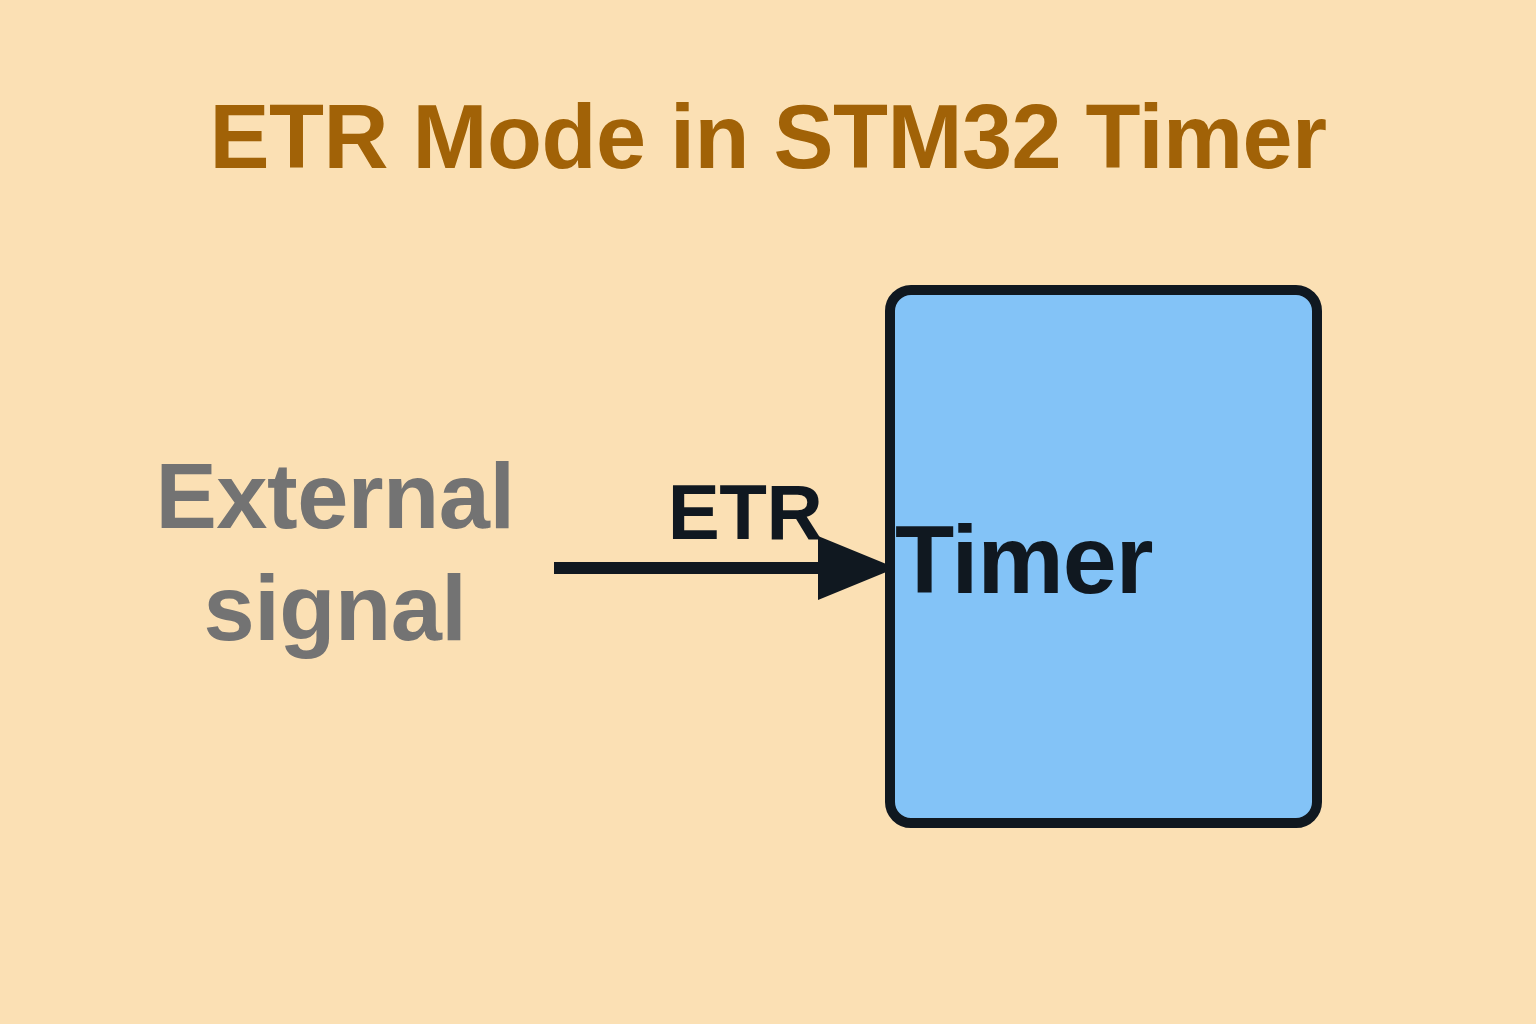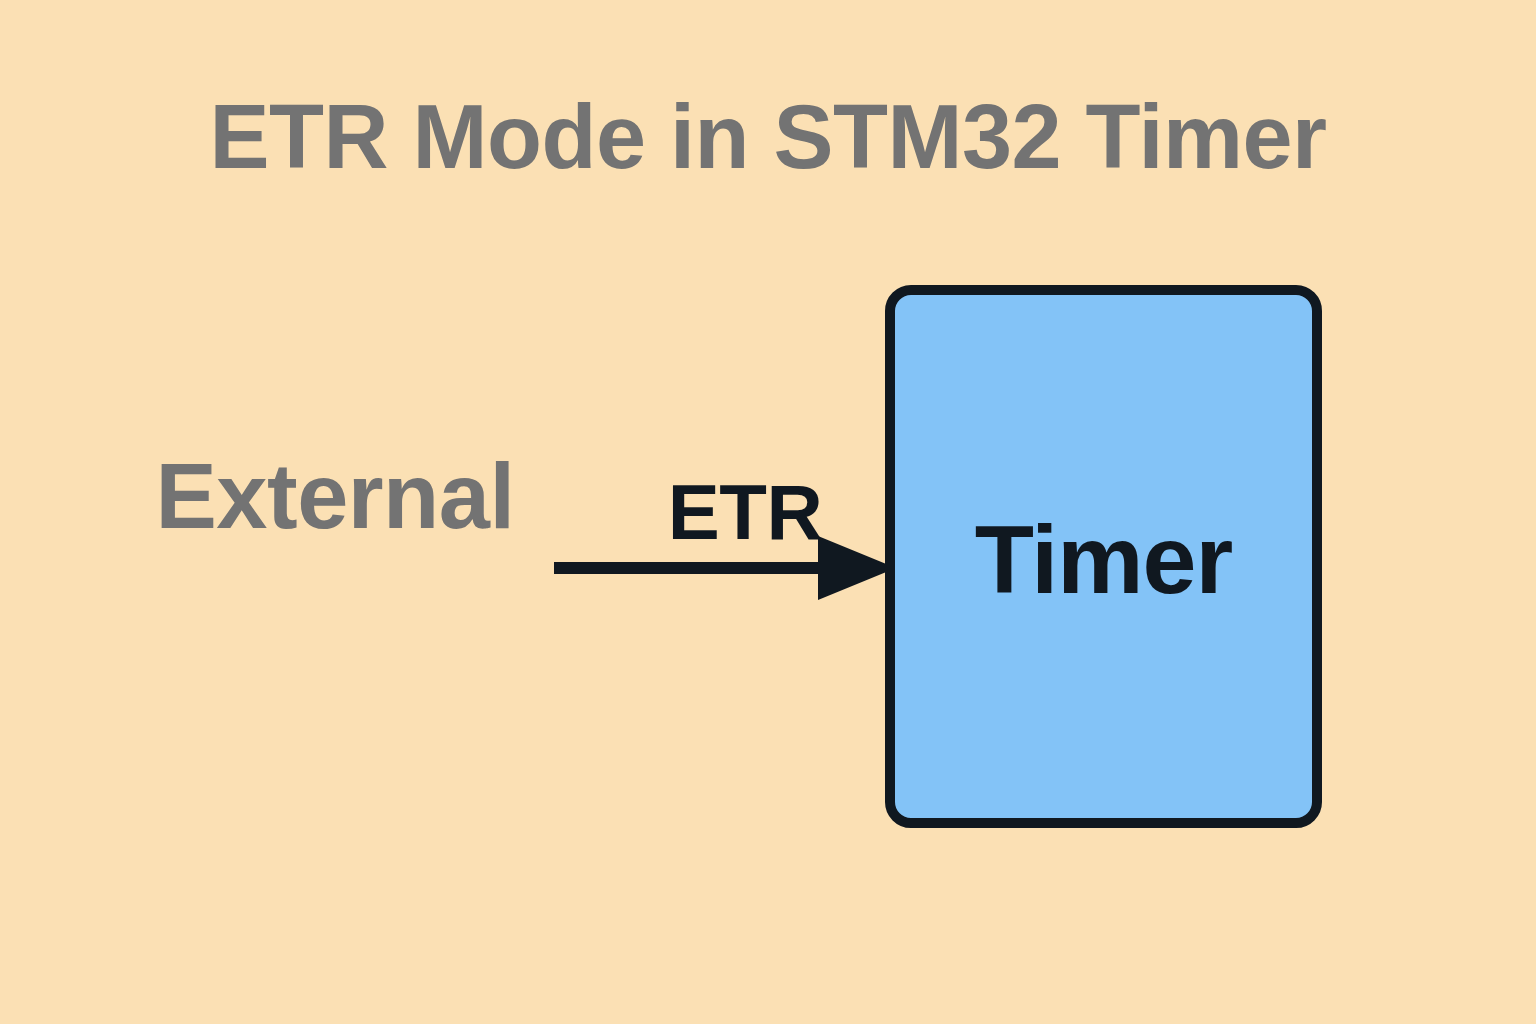--- a/index.html
+++ b/index.html
@@ -20,21 +20,21 @@
   
   #diagram-title {
     position: absolute;
     left: 0;
     top: 92px;
     width: 1536px;
     text-align: center;
     font-size: 90px;
     font-weight: bold;
     line-height: 1.0;
-    color: #737373;
+    color: #a16207;
     letter-spacing: -0.5px;
     white-space: nowrap;
   }
 
   
   #source-label {
     position: absolute;
     left: 110px;
     top: 440px;
     width: 450px;
@@ -83,38 +83,39 @@
     box-sizing: border-box;
     background: #83c3f7;
     border: 10px solid #101820;
     border-radius: 26px;
   }
   #timer-block-label {
     position: absolute;
     left: 0;
     right: 0;
     top: 216px;
-    text-align: center;
+    text-align: left;
     font-size: 97px;
     font-weight: bold;
     line-height: 1.0;
     color: #101820;
     letter-spacing: -1px;
     white-space: nowrap;
   }
 </style>
 </head>
 <body>
 
 <div id="stage">
 
   <div id="diagram-title">ETR Mode in STM32 Timer</div>
 
   <div id="source-label">
     <span class="line">External</span>
+    <span class="line">signal</span>
   </div>
 
   <div id="signal-label">ETR</div>
 
   <svg id="signal-arrow" viewBox="0 0 348 86">
     <rect x="6" y="36" width="278" height="12" fill="#101820"></rect>
     <polygon points="270,10 348,42 270,74" fill="#101820"></polygon>
   </svg>
 
   <div id="timer-block">

